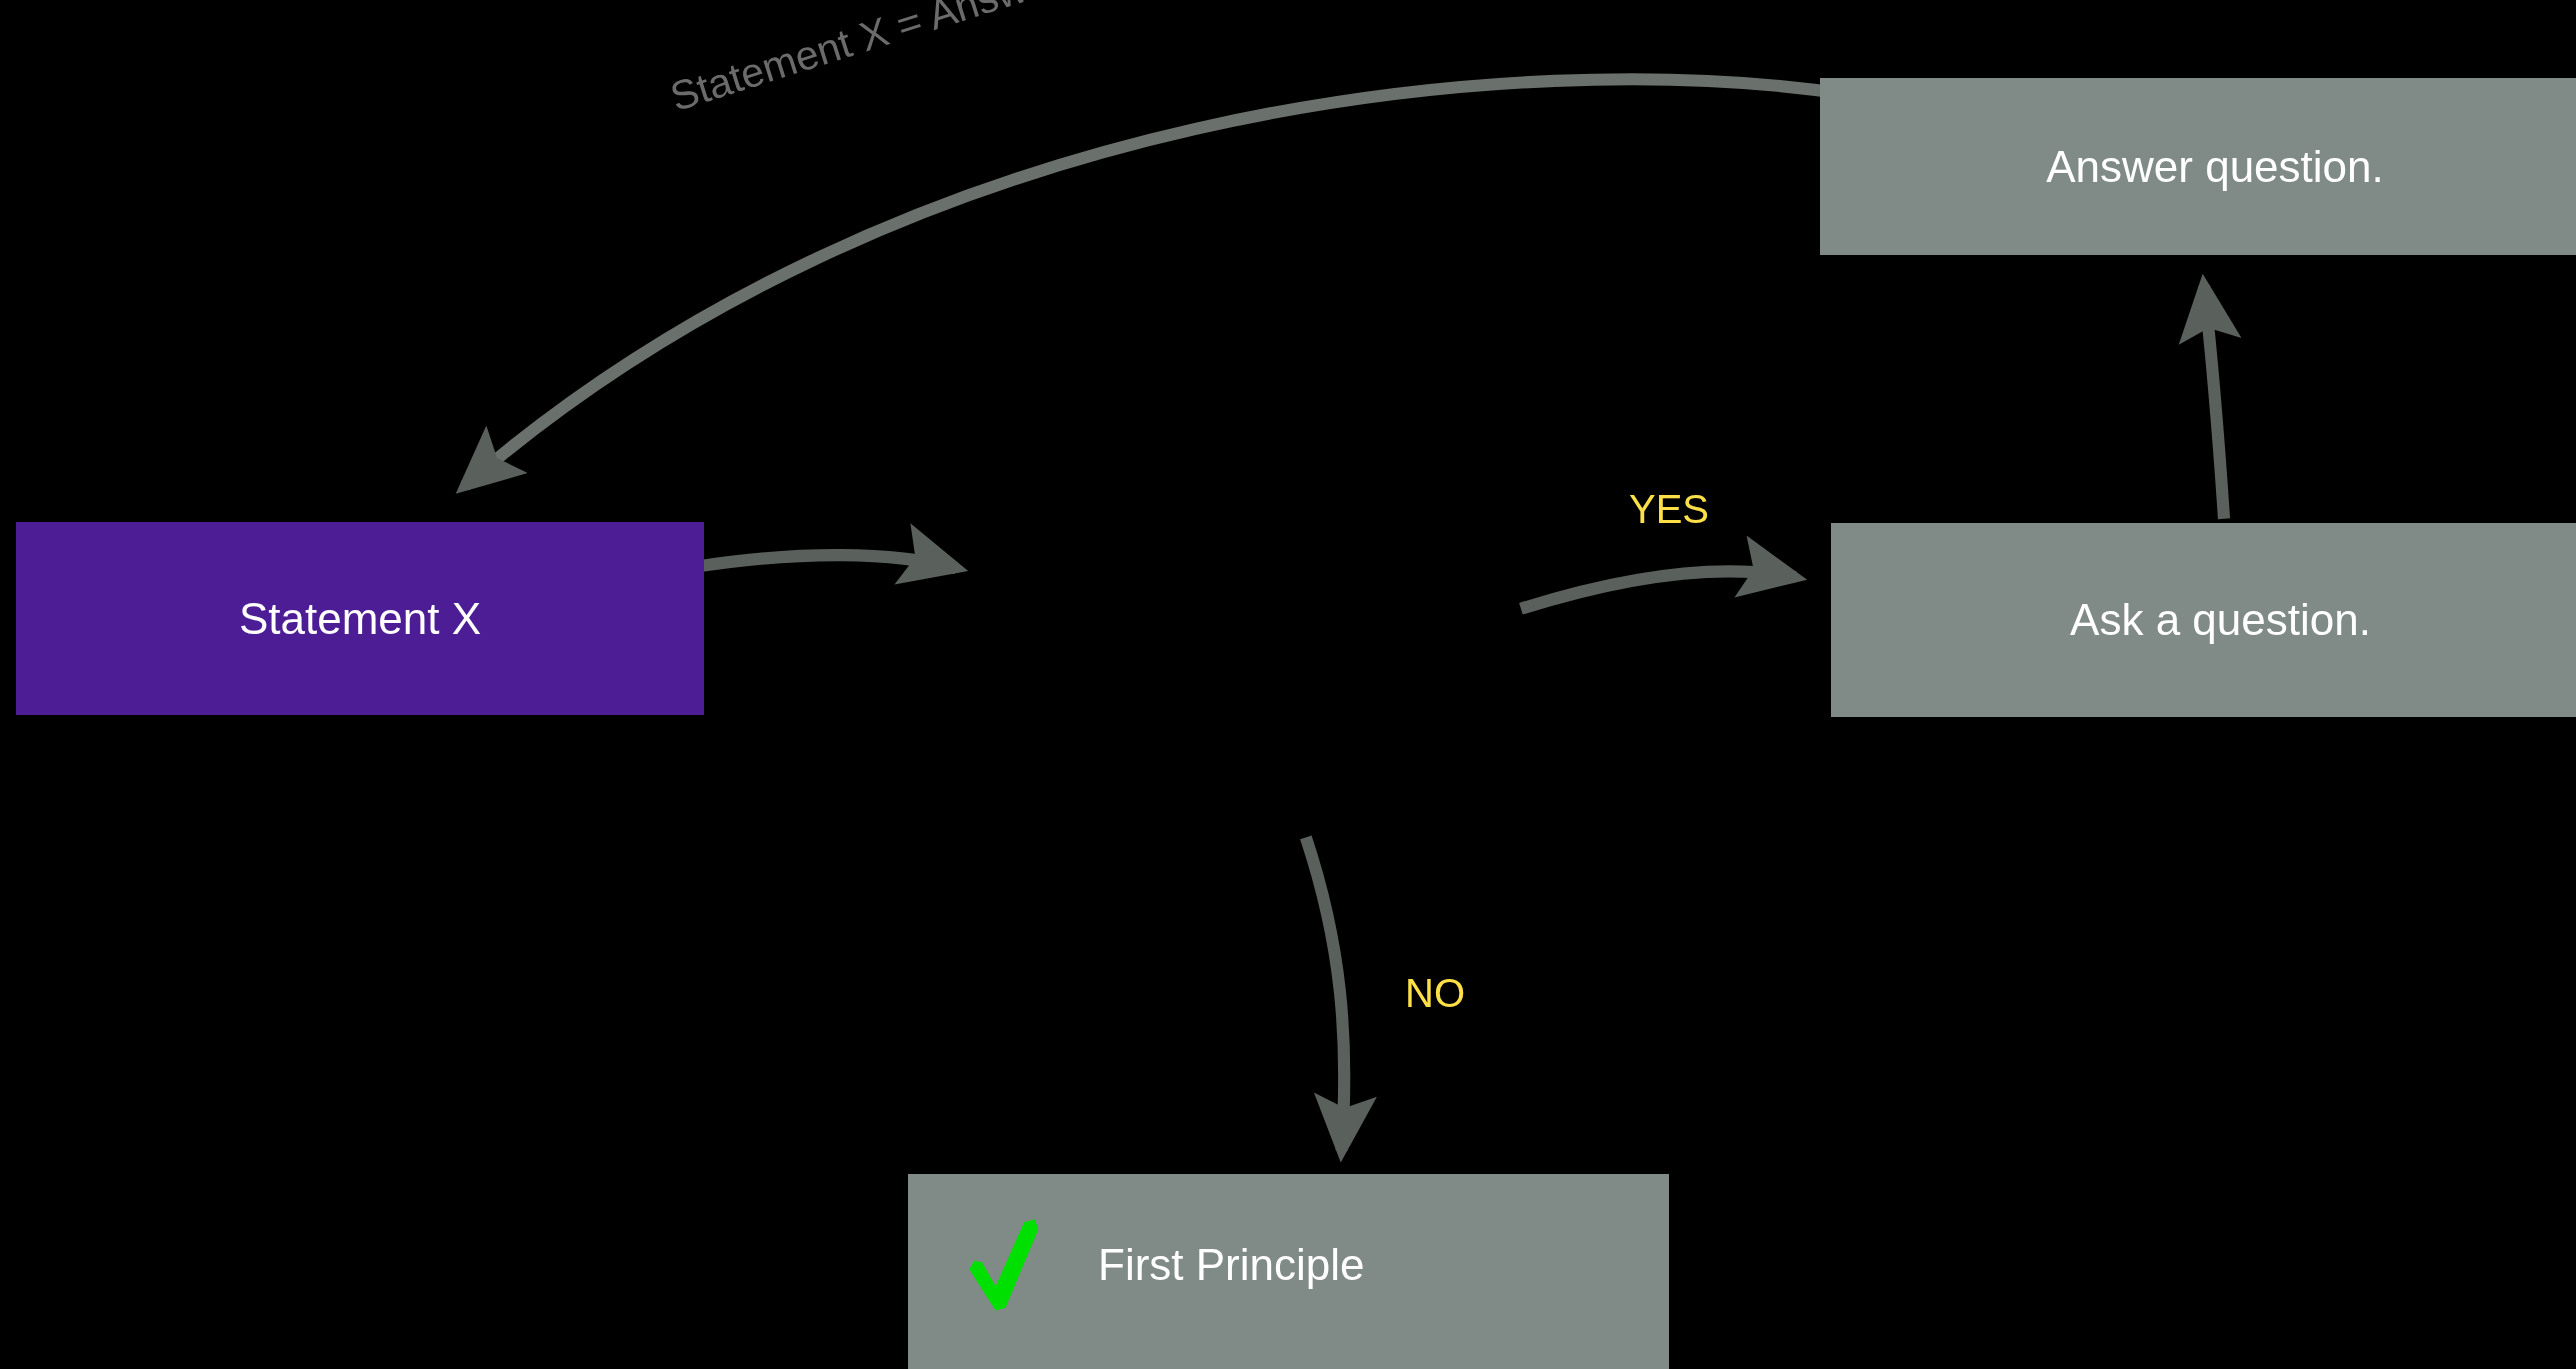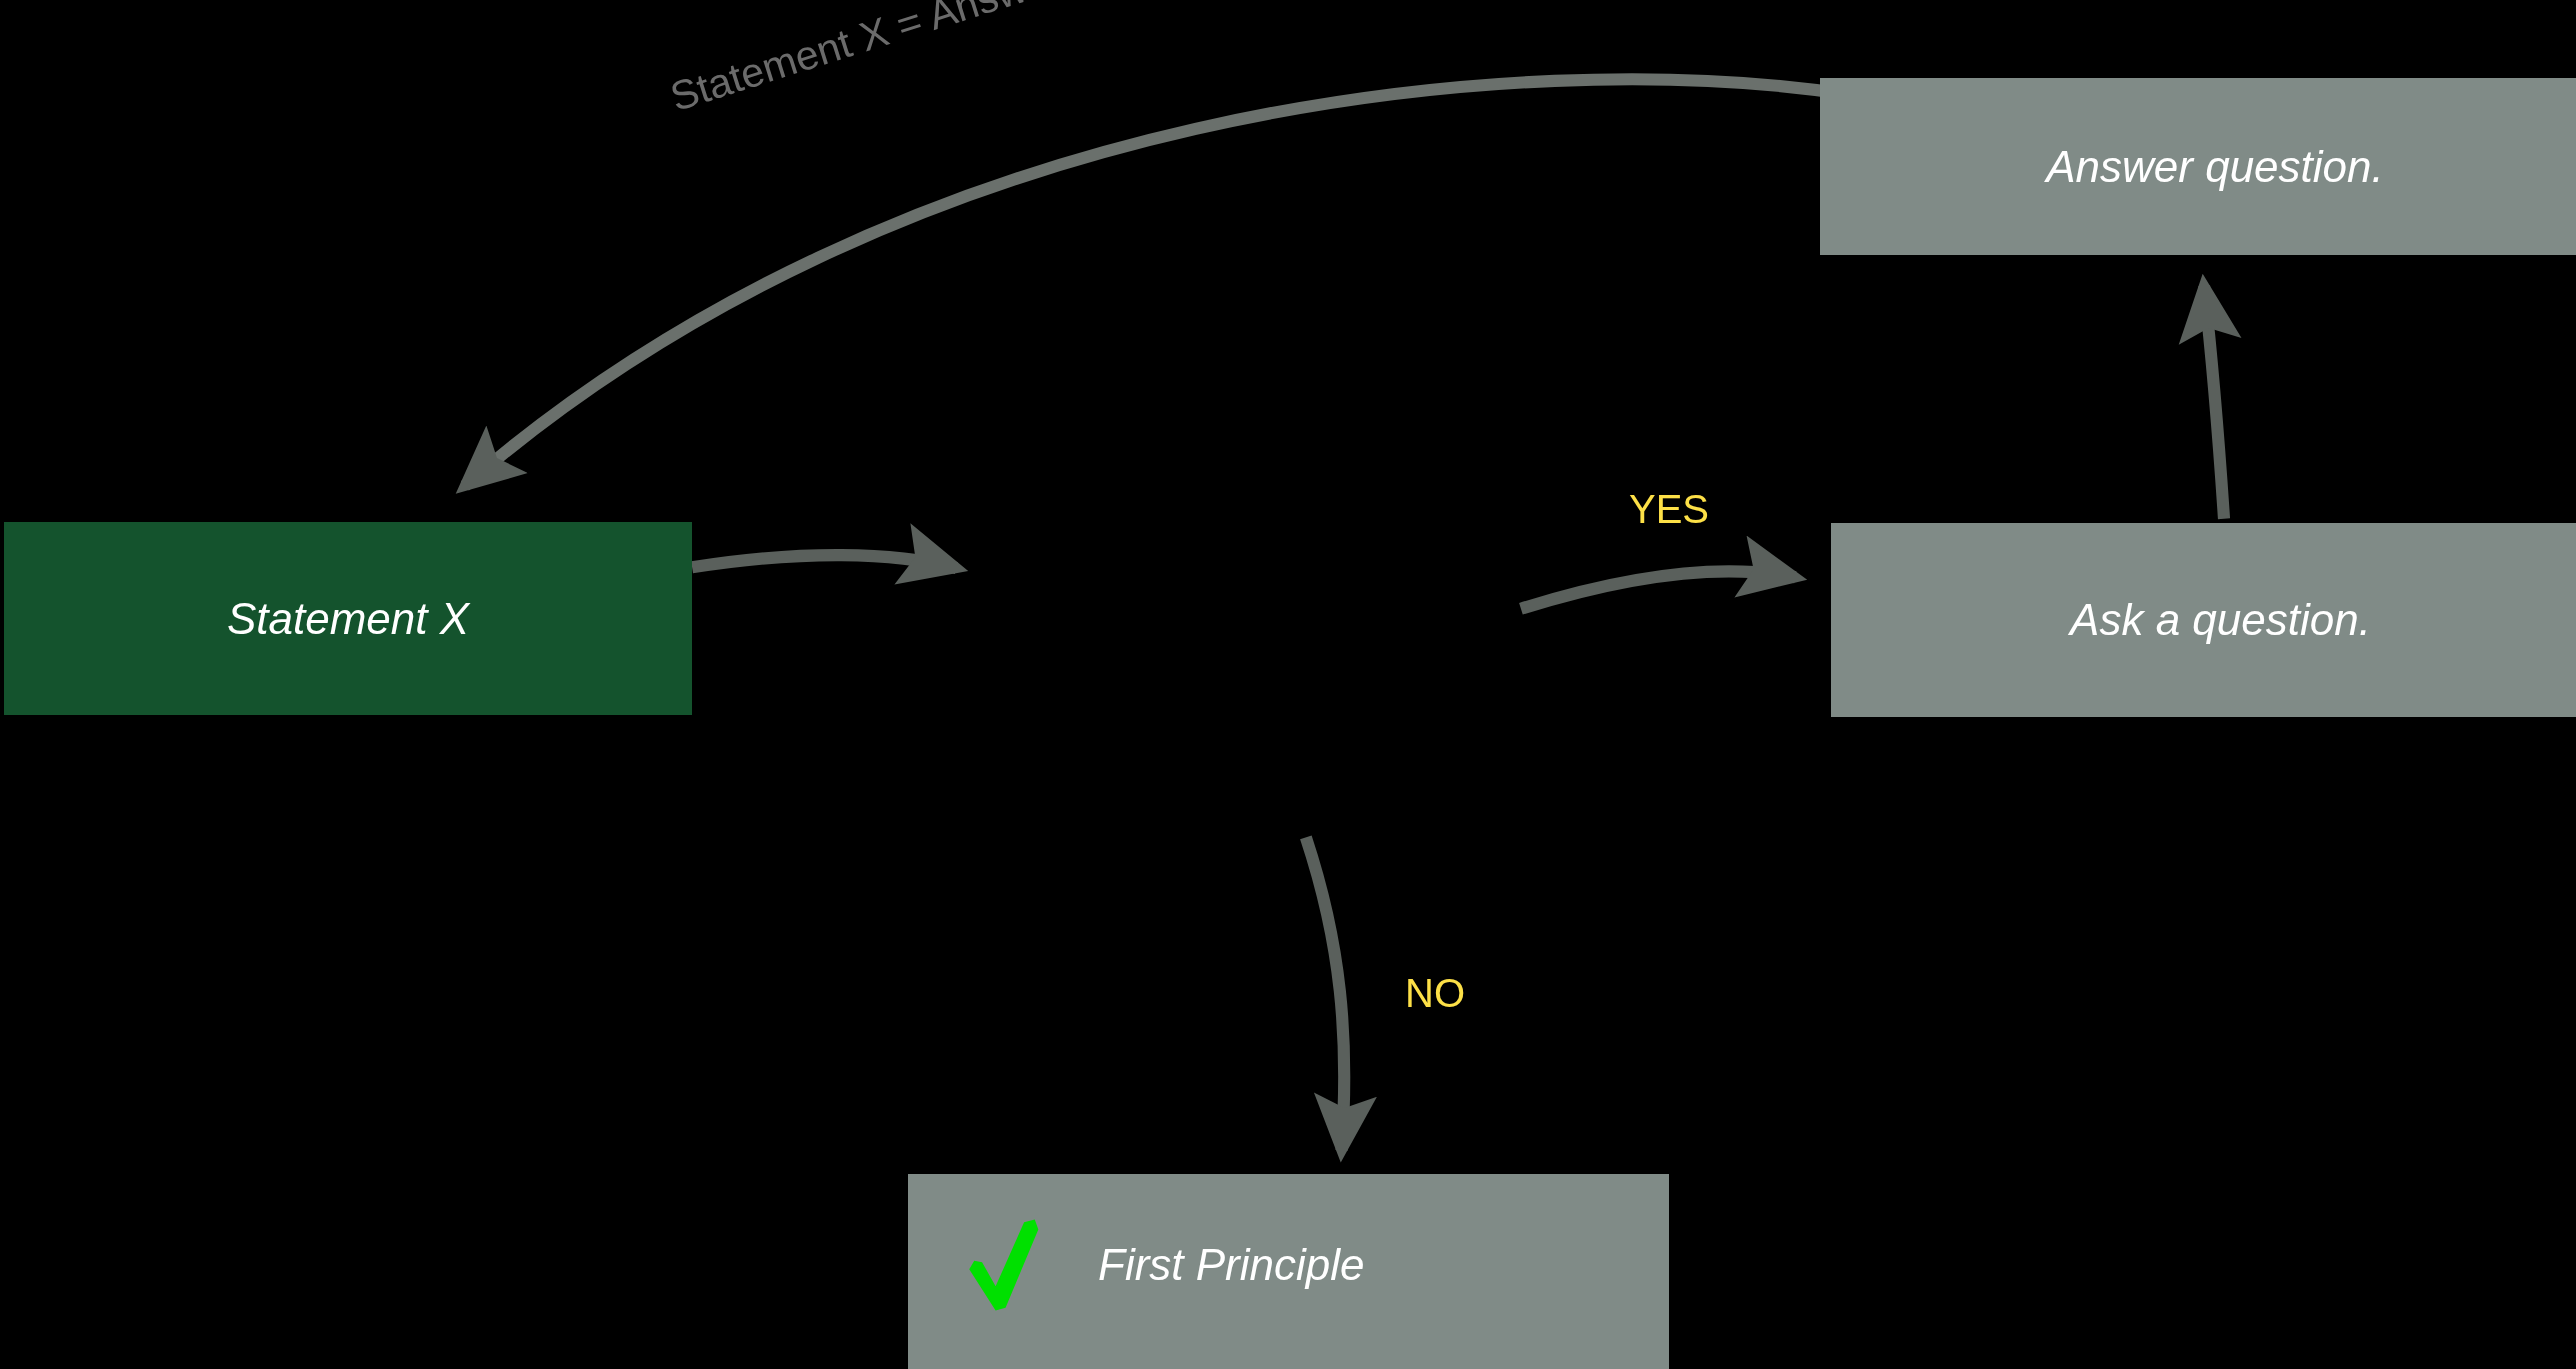--- a/index.html
+++ b/index.html
@@ -37,29 +37,28 @@
     justify-content: center;
   }
   .node .node-label {
     color: #ffffff;
     font-size: 44px;
     font-weight: 400;
     line-height: 1.22;
     text-align: center;
     letter-spacing: 0px;
     white-space: pre-line;
-    font-style: italic;
   }
   
   #node-statement-x {
-    left: 4px;
+    left: 16px;
     top: 522px;
     width: 688px;
     height: 193px;
-    background: #14532d;
+    background: #4c1d95;
   }
   #node-answer-question {
     left: 1820px;
     top: 78px;
     width: 790px;
     height: 177px;
     background: #808b87;
   }
   #node-ask-question {
     left: 1831px;

